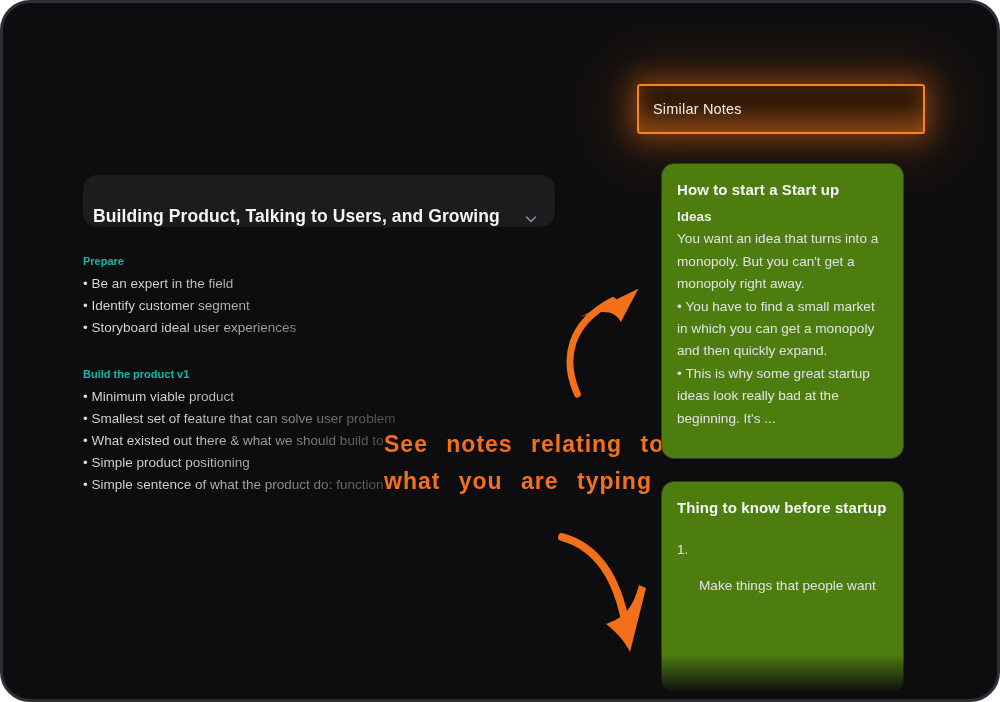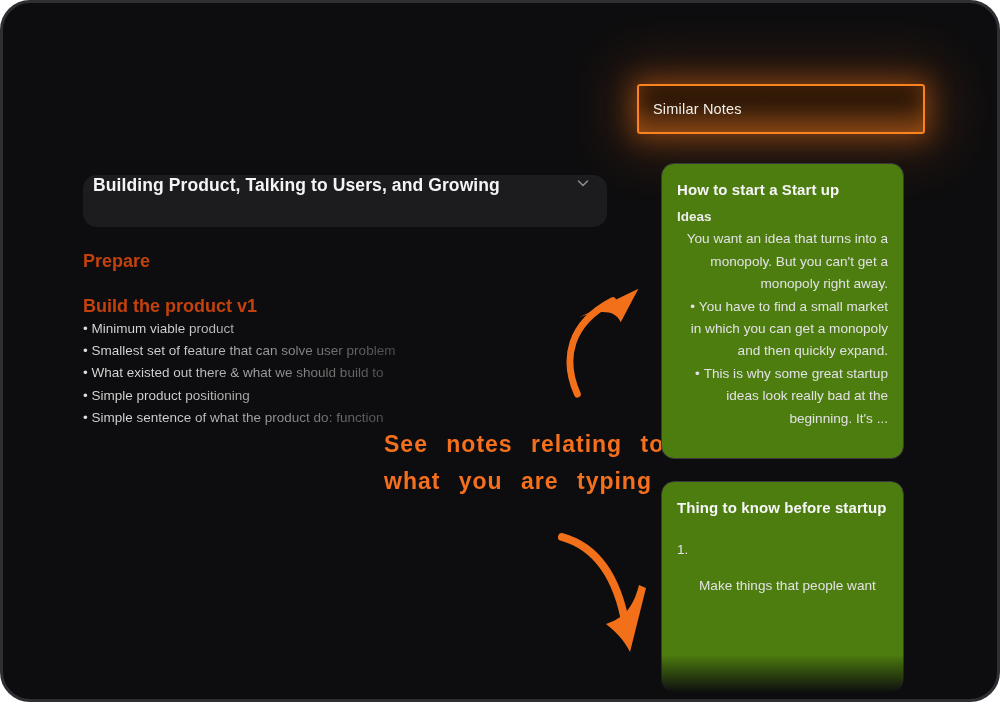--- a/index.html
+++ b/index.html
@@ -9,35 +9,35 @@
   .app {
     position:relative; width:1000px; height:702px;
     background:#0d0d0f;
     border:3px solid #2e2e33;
     border-radius:30px;
     overflow:hidden;
   }
 
   
   .title-pill {
-    position:absolute; left:80px; top:172px; width:524px; height:52px;
+    position:absolute; left:80px; top:172px; width:472px; height:52px;
     background:#1c1c1f; border-radius:14px;
-    display:flex; align-items:flex-start;
+    display:flex; align-items:flex-end;
     padding:0 16px 0 10px;
   }
   .title-pill .title-text {
     flex:1; font-size:17.5px; font-weight:bold; color:#f4f4f5;
     letter-spacing:.1px; white-space:nowrap; overflow:hidden;
   }
   .chevron { width:16px; height:16px; color:#8a8a90; flex:0 0 auto; margin-left:8px; }
 
   .editor-body { position:absolute; left:80px; top:247px; width:490px; }
   .section { margin-bottom:23px; }
   .section-heading {
-    font-size:18px; font-weight:bold; color:#c2410c;
+    font-size:11px; font-weight:bold; color:#14b8a6;
     line-height:22px; margin-bottom:1px;
   }
   .bullet-list { list-style:none; }
   .bullet-list li {
     display:block; font-size:13.5px; line-height:22.2px; white-space:nowrap;
   }
   .fade-line {
     display:inline-block;
     background-image:linear-gradient(90deg,
       #dddddd 0px, #d4d4d4 85px, #ababab 160px, #7d7d7d 230px,
@@ -76,21 +76,21 @@
     padding:17px 15px 14px 15px;
   }
   .card-1 { top:160px; height:296px; }
   .card-2 {
     top:478px; height:212px;
     -webkit-mask-image:linear-gradient(180deg,#000 82%,transparent 100%);
             mask-image:linear-gradient(180deg,#000 82%,transparent 100%);
   }
   .card-title { font-size:15px; font-weight:bold; color:#f6f6f7; letter-spacing:.1px; }
   .card-sub   { font-size:13.5px; font-weight:bold; color:#ececed; line-height:22.4px; margin-top:8px; }
-  .card-body  { font-size:13.6px; color:#e2e2e4; line-height:22.4px;text-align:right; }
+  .card-body  { font-size:13.6px; color:#e2e2e4; line-height:22.4px; }
   .card-body p { margin:0; }
   .card-bullet::before { content:"\2022\00a0"; }
   .numbered { display:flex; margin-top:23px; font-size:13.6px; color:#e2e2e4; line-height:22.4px; }
   .numbered .num { flex:0 0 22px; }
   .numbered .num-body { flex:1;margin-top:36px; }
 </style>
 </head>
 <body>
 
 <div class="app">
@@ -98,20 +98,25 @@
   <div class="title-pill">
     <span class="title-text">Building Product, Talking to Users, and Growing</span>
     <svg class="chevron" viewBox="0 0 16 16" fill="none" stroke="currentColor" stroke-width="1.6" stroke-linecap="round" stroke-linejoin="round">
       <polyline points="3.5,6 8,10.5 12.5,6"></polyline>
     </svg>
   </div>
 
   <div class="editor-body">
     <div class="section">
       <div class="section-heading">Prepare</div>
+      <ul class="bullet-list">
+        <li><span class="fade-line">Be an expert in the field</span></li>
+        <li><span class="fade-line">Identify customer segment</span></li>
+        <li><span class="fade-line">Storyboard ideal user experiences</span></li>
+      </ul>
     </div>
     <div class="section">
       <div class="section-heading">Build the product v1</div>
       <ul class="bullet-list">
         <li><span class="fade-line">Minimum viable product</span></li>
         <li><span class="fade-line">Smallest set of feature that can solve user problem</span></li>
         <li><span class="fade-line">What existed out there &amp; what we should build to</span></li>
         <li><span class="fade-line">Simple product positioning</span></li>
         <li><span class="fade-line">Simple sentence of what the product do: function</span></li>
       </ul>

